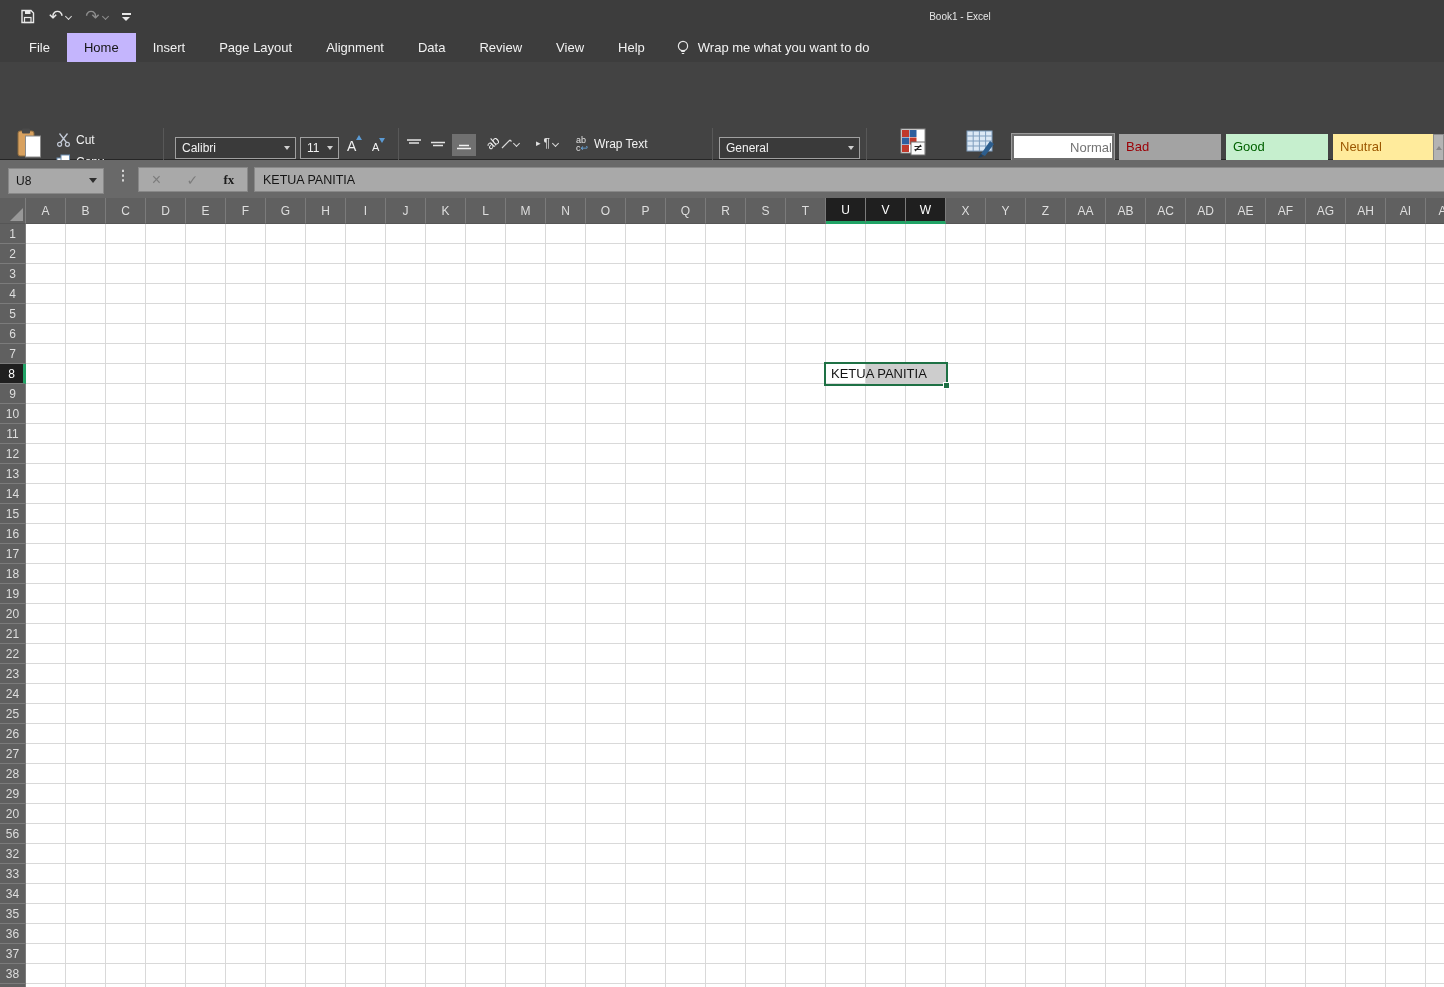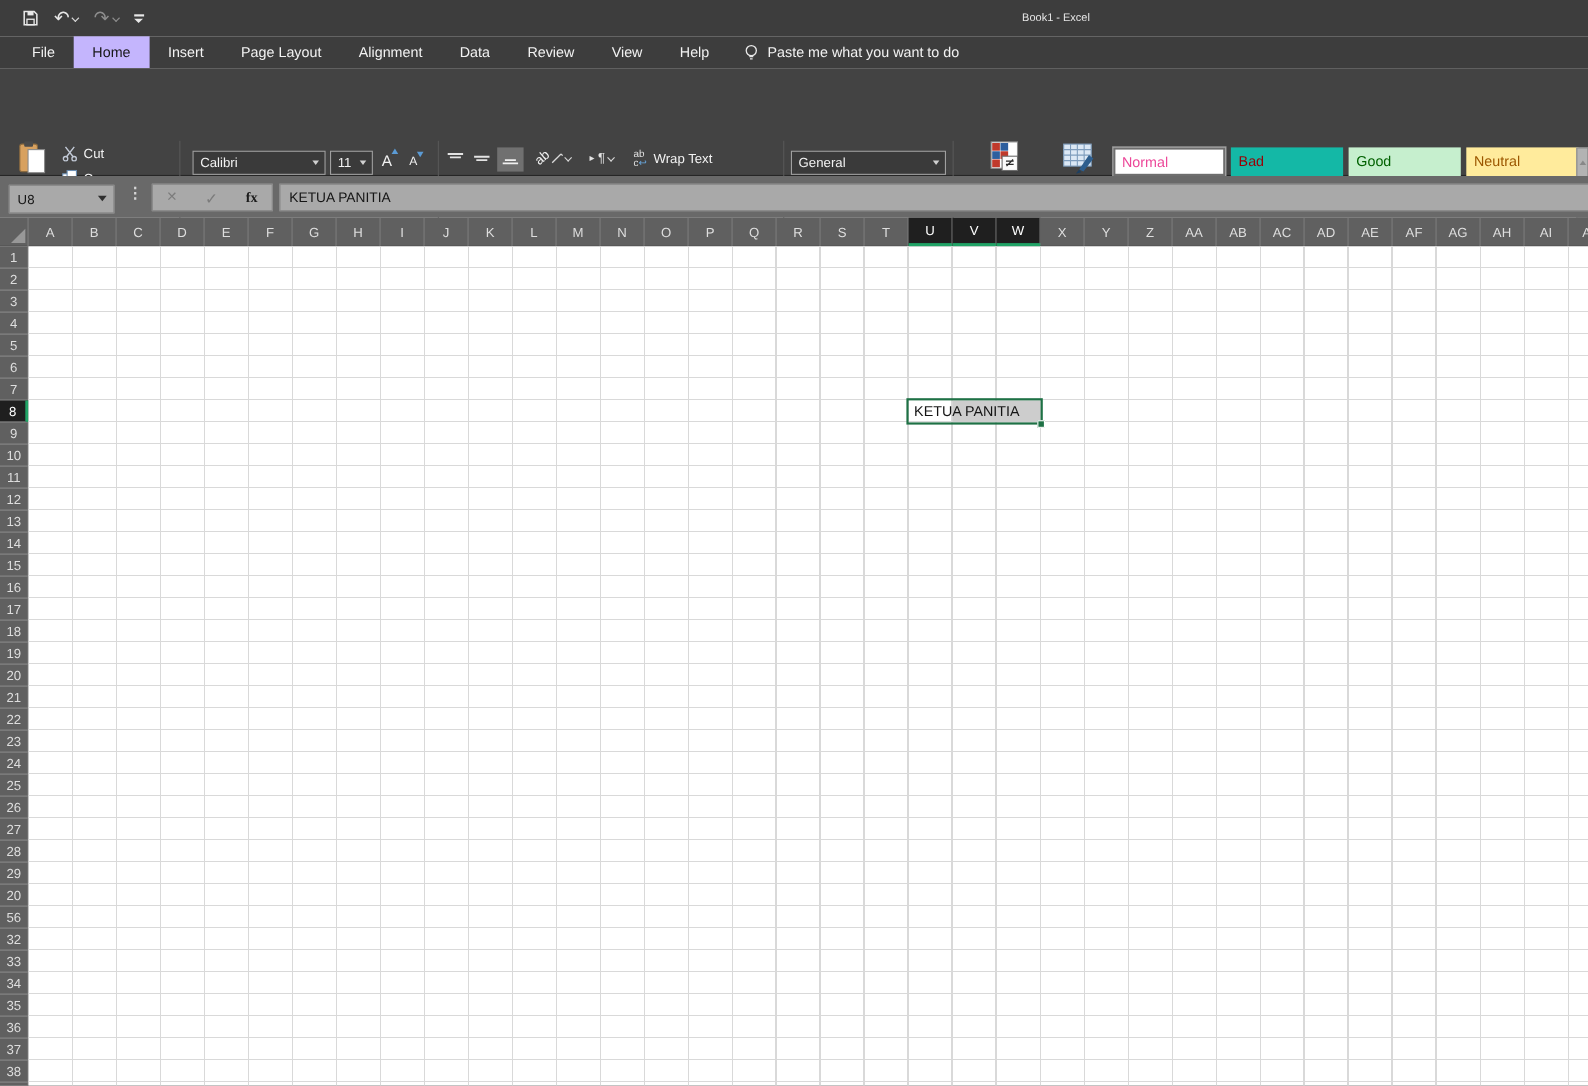--- a/index.html
+++ b/index.html
@@ -126,21 +126,21 @@
       <div class="tab">Alignment</div>
       <div class="tab">Data</div>
       <div class="tab">Review</div>
       <div class="tab">View</div>
       <div class="tab">Help</div>
       <div id="tellme">
       <svg width="14" height="16">
         <circle cx="7" cy="6" r="4.6" fill="none" stroke="#e8e8e8" stroke-width="1.2"></circle>
         <path d="M5.2 11.5 h3.6 M5.8 13.5 h2.4" stroke="#e8e8e8" stroke-width="1.2"></path>
       </svg>
-      <span>Paste me what you want to do</span>
+      <span>Wrap me what you want to do</span>
     </div>
   </div>
 
   <div id="ribbon">
     <div class="gsep" style="left:163px"></div>
     <div class="gsep" style="left:398px"></div>
     <div class="gsep" style="left:712px"></div>
     <div class="gsep" style="left:866px"></div>
 
     <div class="bigbtn" style="left:6px; top:66px; width:46px; height:76px;">
@@ -362,22 +362,22 @@
       <svg width="32" height="32">
         <rect x="2" y="3" width="25" height="20" fill="#dce8f5" stroke="#7f9dbd"></rect>
         <path d="M2 8 h25 M2 13 h25 M2 18 h25 M8.2 3 v20 M14.4 3 v20 M20.6 3 v20" stroke="#7f9dbd" stroke-width="1"></path>
         <path d="M16 26 L25 13 L29 16 L20 28 Z" fill="#2d5e8e"></path>
         <path d="M16 26 l-3 4 l5 -1.5 Z" fill="#1d3f61"></path>
       </svg>
       <span class="rlbl">Format as</span>
       <span class="rlbl"><span>Table</span> <span class="chv" style="margin-left:2px;"></span></span>
     </div>
     <div id="style-gallery">
-        <div class="style-cell" style="background: rgb(255, 255, 255); color: #ec4899; border: 2px solid rgb(110, 110, 110); box-shadow: rgb(255, 255, 255) 0px 0px 0px 1px inset, rgb(154, 154, 154) 0px 0px 0px 1px;">Normal</div>
-        <div class="style-cell" style="background: #14b8a6; color: rgb(156, 0, 6);">Bad</div>
+        <div class="style-cell" style="background: rgb(255, 255, 255); color: #737373; border: 2px solid rgb(110, 110, 110); box-shadow: rgb(255, 255, 255) 0px 0px 0px 1px inset, rgb(154, 154, 154) 0px 0px 0px 1px; text-align: right;">Normal</div>
+        <div class="style-cell" style="background: #a3a3a3; color: rgb(156, 0, 6);">Bad</div>
         <div class="style-cell" style="background: rgb(198, 239, 206); color: rgb(0, 97, 0);">Good</div>
         <div class="style-cell" style="background: rgb(255, 235, 156); color: rgb(156, 87, 0);">Neutral</div>
         <div class="style-cell" style="background: rgb(242, 242, 242); color: rgb(250, 125, 0); border: 1px solid rgb(127, 127, 127); font-weight: bold;">Calculation</div>
         <div class="style-cell" style="background: rgb(165, 165, 165); color: rgb(255, 255, 255); border: 2px solid rgb(63, 63, 63); font-weight: bold;">Check Cell</div>
         <div class="style-cell" style="background: rgb(255, 255, 255); color: rgb(127, 127, 127); font-style: italic;">Explanatory ...</div>
         <div class="style-cell" style="background: rgb(255, 204, 153); color: rgb(63, 63, 118);">Input</div>
       </div>
     <div id="gallery-scroll">
       <div class="gs-btn">
           <span class="tri-up-s"></span>

